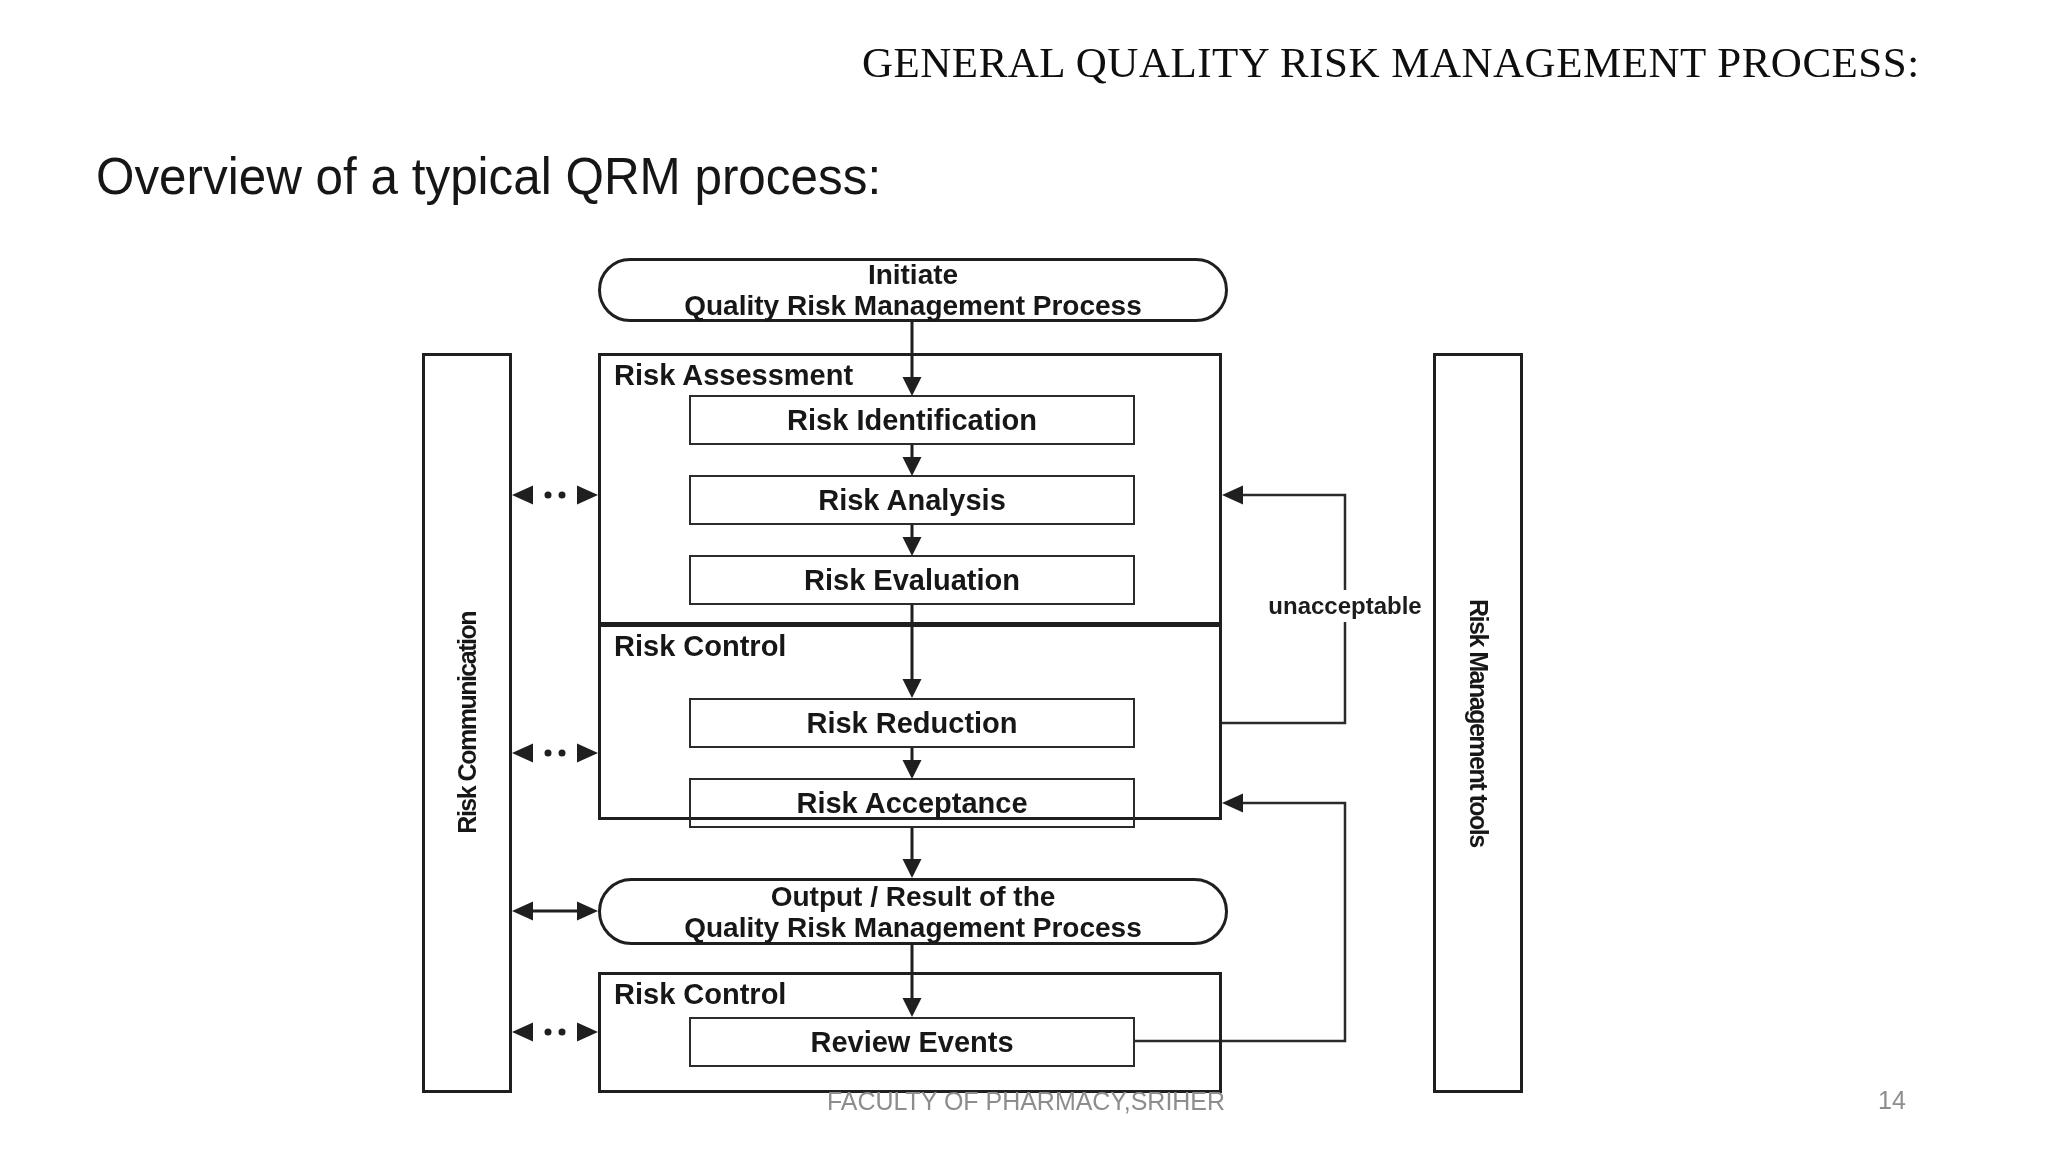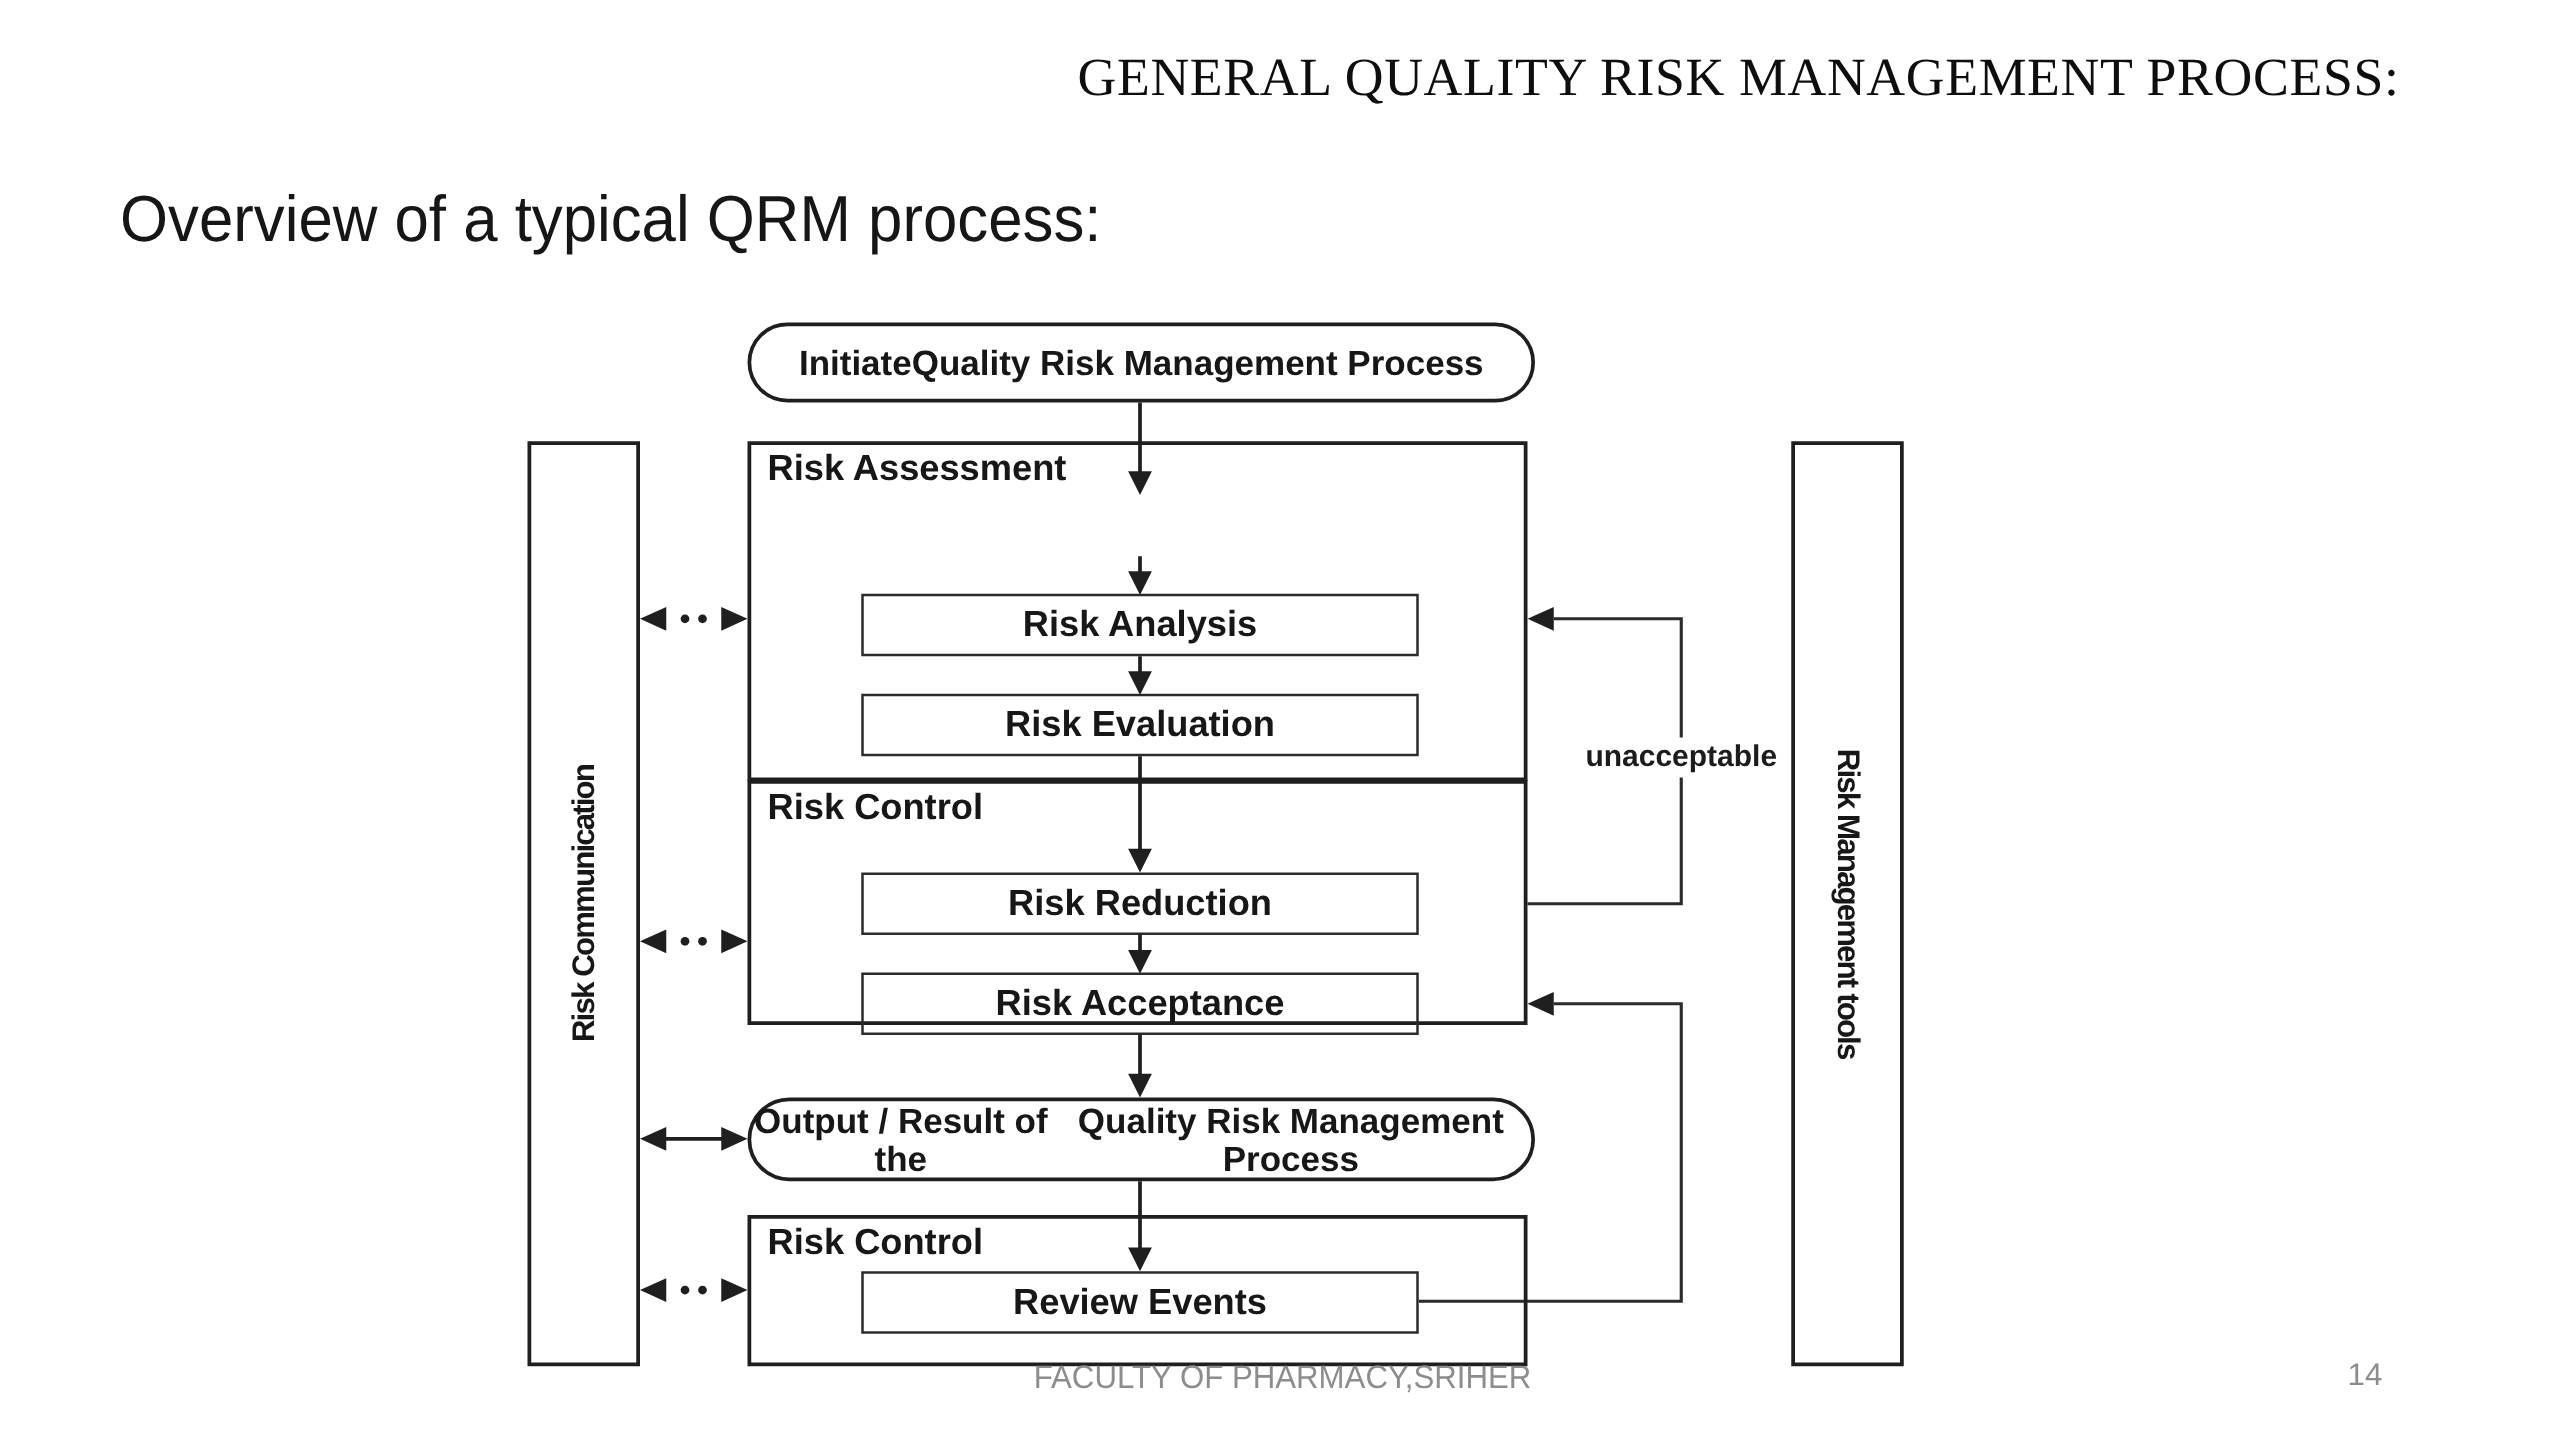--- a/index.html
+++ b/index.html
@@ -11,21 +11,21 @@
   .title{position:absolute;left:862px;top:38px;font-family:"Liberation Serif",serif;
          font-size:43px;color:#0e0e0e;letter-spacing:.5px;white-space:nowrap;}
   .subtitle{position:absolute;left:96px;top:146px;font-size:52px;color:#161616;
             transform:scaleX(.95);transform-origin:left top;white-space:nowrap;}
 
   
   svg.connectors{position:absolute;left:0;top:0;width:2048px;height:1152px;}
 
   
   .node{position:absolute;box-sizing:border-box;color:#171717;font-weight:bold;}
-  .pill{border:3px solid #1f1f1f;border-radius:36px;display:flex;flex-direction:row;
+  .pill{border:3px solid #1f1f1f;border-radius:36px;display:flex;flex-direction:column;
         align-items:center;justify-content:center;text-align:center;
         font-size:28px;line-height:31px;background:transparent;}
   .section{border:3px solid #1f1f1f;background:transparent;}
   .section-label{position:absolute;left:13px;top:3px;font-size:29px;font-weight:bold;color:#171717;
                  white-space:nowrap;}
   .step{border:2.5px solid #2b2b2b;display:flex;align-items:center;justify-content:center;
         font-size:29px;font-weight:bold;background:transparent;left:689px;width:446px;height:50px;}
   .vbar{border:3px solid #1f1f1f;display:flex;align-items:center;justify-content:center;
         background:transparent;left-width:90px;}
   .vtext{font-size:25px;font-weight:bold;color:#171717;letter-spacing:-1.5px;white-space:nowrap;}
@@ -100,20 +100,21 @@
   </svg>
 
   <div class="node pill" style="left:598px;top:258px;width:630px;height:64px;">
     <span>Initiate</span>
     <span>Quality Risk Management Process</span>
   </div>
 
   <div class="node section" style="left:598px;top:353px;width:624px;height:272px;">
     <span class="section-label">Risk Assessment</span>
   </div>
+  <div class="node step" style="top:395px;">Risk Identification</div>
   <div class="node step" style="top:475px;">Risk Analysis</div>
   <div class="node step" style="top:555px;">Risk Evaluation</div>
 
   <div class="node section" style="left:598px;top:624px;width:624px;height:196px;">
     <span class="section-label">Risk Control</span>
   </div>
   <div class="node step" style="top:698px;">Risk Reduction</div>
   <div class="node step" style="top:778px;">Risk Acceptance</div>
 
   <div class="node pill" style="left:598px;top:878px;width:630px;height:67px;">

